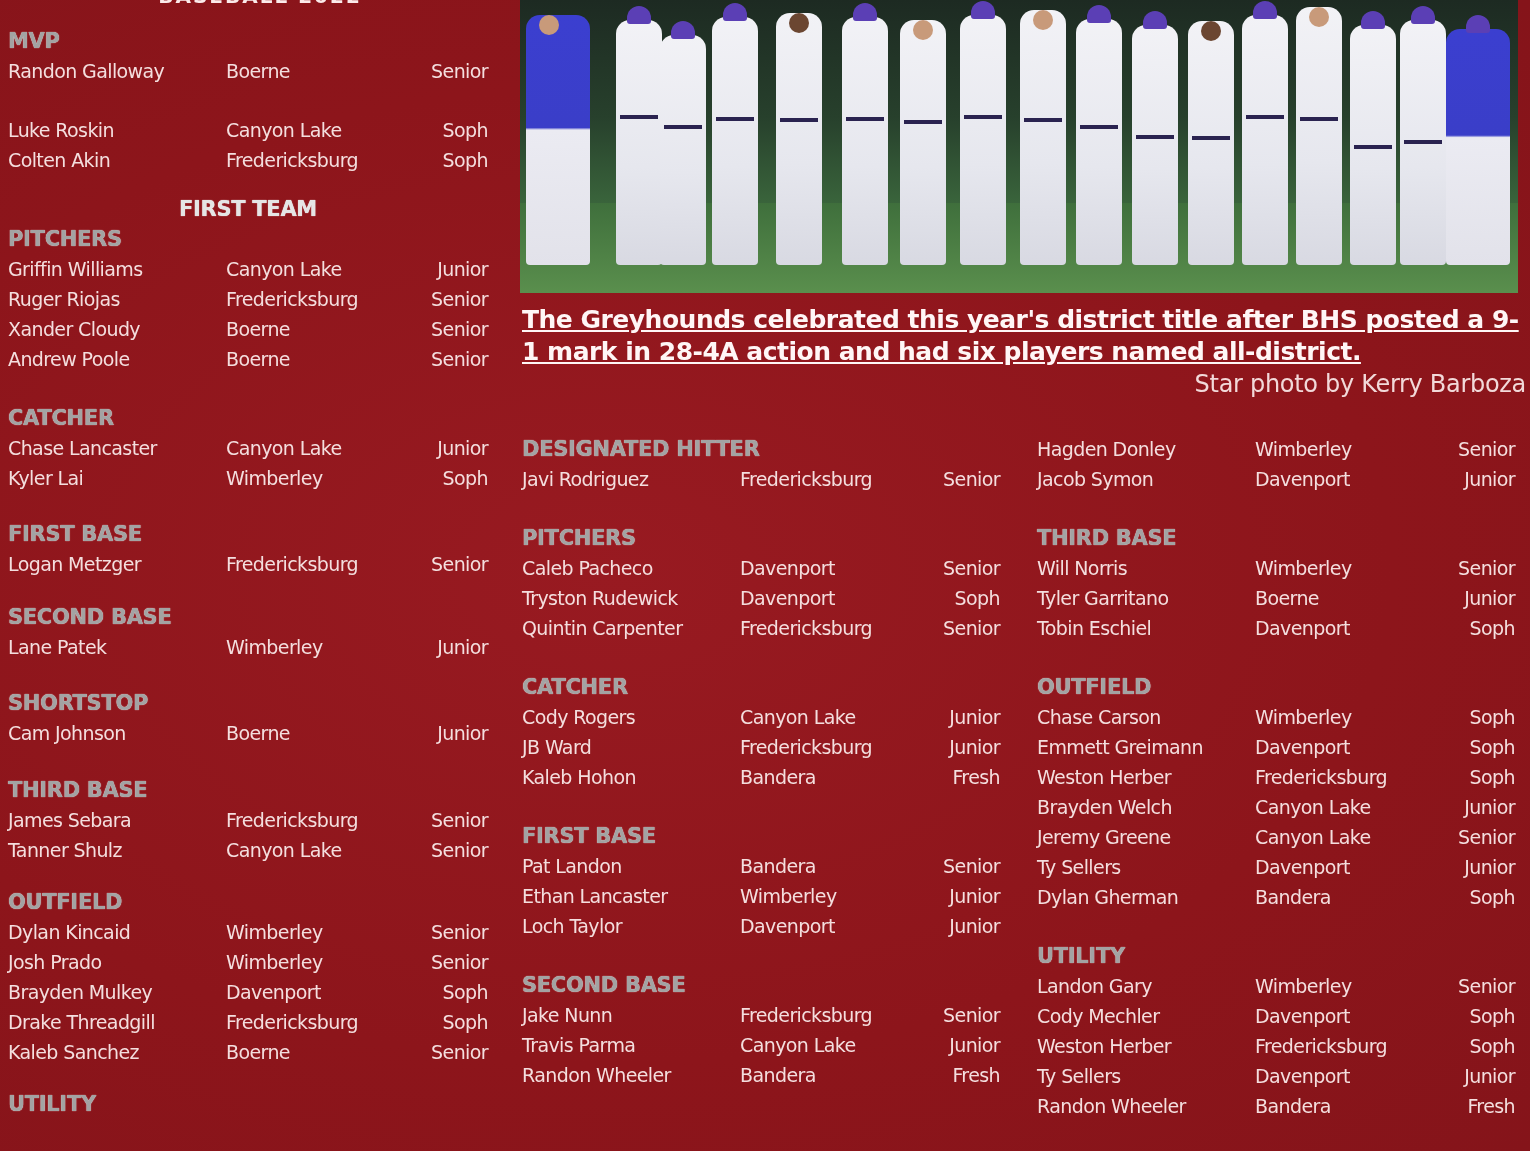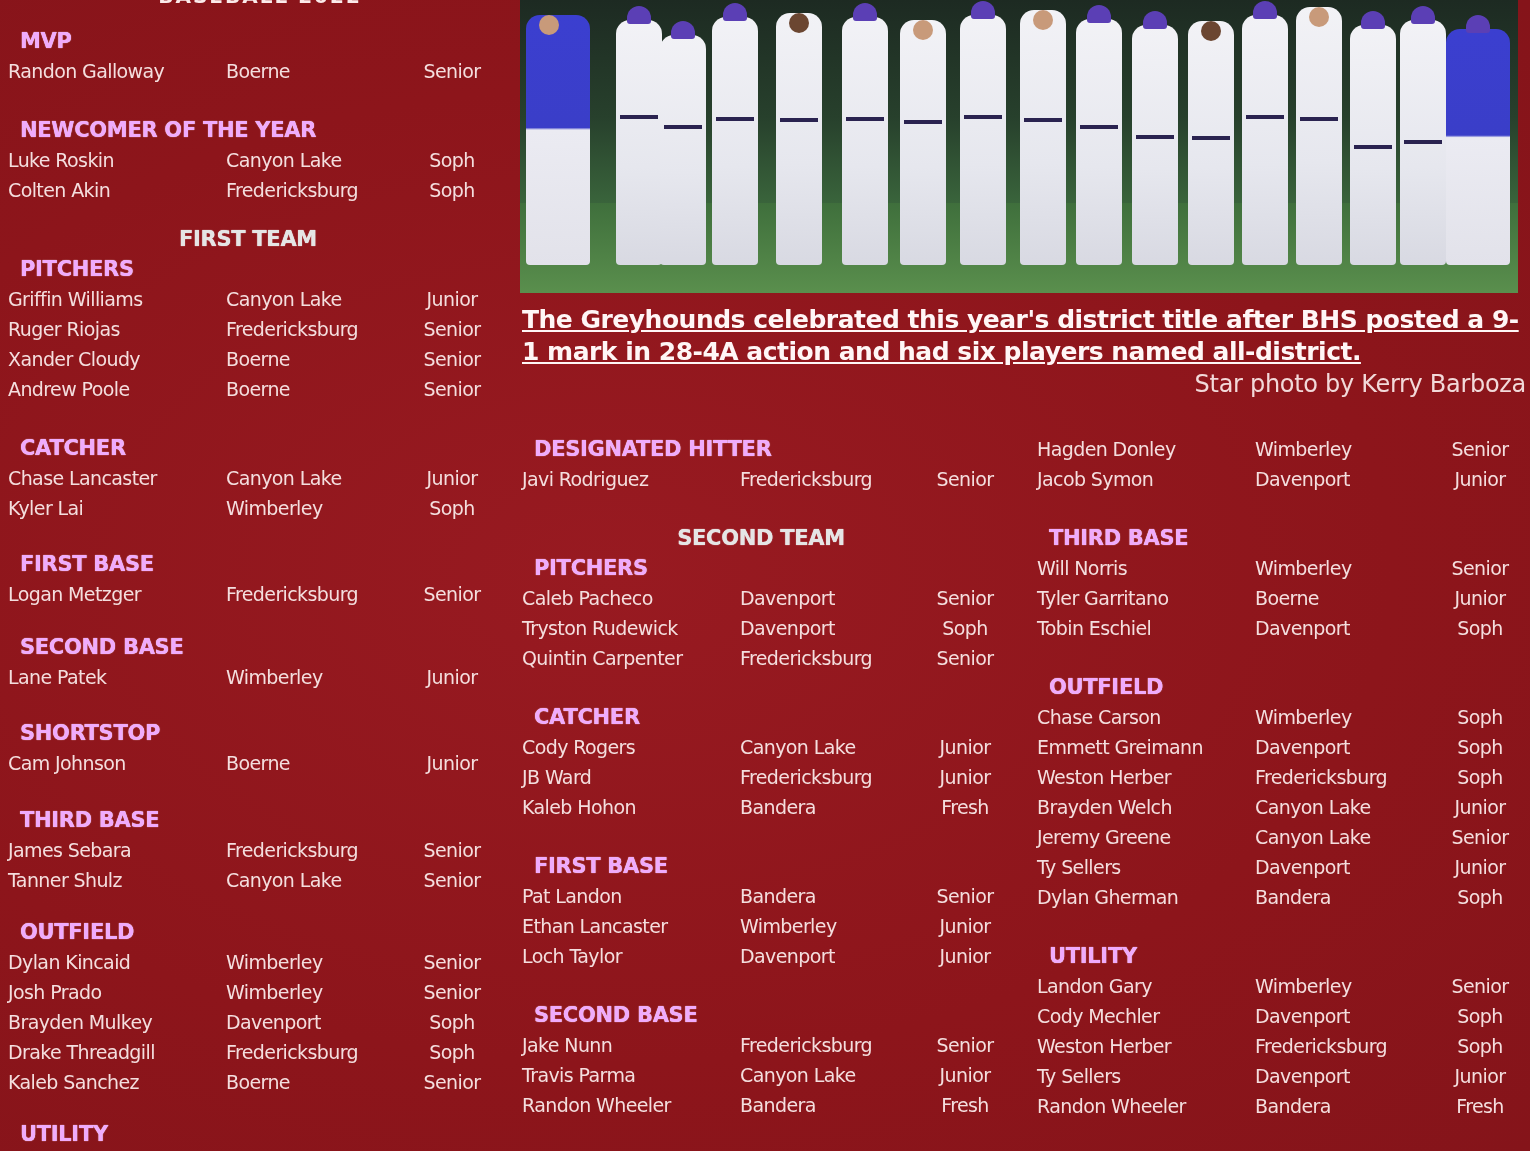--- a/index.html
+++ b/index.html
@@ -22,36 +22,35 @@
       color: #fbeaea; white-space: nowrap; text-align: center;
     }
     .col { position: absolute; }
     .col-left { left: 8px; top: 26px; width: 480px; }
     .col-mid { left: 522px; top: 434px; width: 478px; }
     .col-right { left: 1037px; top: 434px; width: 478px; }
 
     .section { margin-bottom: 0; }
     .section-head {
       font-weight: bold; font-size: 21px; letter-spacing: -0.3px;
-      color: #f0abfc; line-height: 30px; height: 30px;
+      color: #a3a3a3; line-height: 30px; height: 30px;
       text-shadow: 0 0 1px #fff;
-      margin-left: 12px;
     }
     .team-head {
       font-weight: bold; font-size: 21px; letter-spacing: -0.3px;
       color: #e5e5e5; line-height: 30px; height: 30px; text-align: center;
       text-shadow: 0 0 1px #fff;
     }
     .row {
       display: flex; font-size: 19px; line-height: 30px; height: 30px;
       letter-spacing: -0.6px; color: #f4dede;
     }
     .row .name { width: 218px; white-space: nowrap; }
     .row .school { width: 190px; white-space: nowrap; }
-    .row .year { flex: 1; text-align: center; white-space: nowrap; }
+    .row .year { flex: 1; text-align: right; white-space: nowrap; }
     .col-mid .row .name, .col-right .row .name { width: 218px; }
     .col-mid .row .school, .col-right .row .school { width: 190px; }
 
     .photo {
       position: absolute; left: 520px; top: 0; width: 998px; height: 293px;
       overflow: hidden;
       background: linear-gradient(180deg, #1d2a22 0%, #27402c 40%, #3d6b3e 75%, #4e8048 100%);
     }
     .photo .field {
       position: absolute; left: 0; right: 0; bottom: 0; height: 90px;
@@ -98,21 +97,20 @@
     <div class="section-head">MVP</div>
     <div class="row">
       <span class="name">Randon Galloway</span>
       <span class="school">Boerne</span>
       <span class="year">Senior</span>
     </div>
   </div>
 
   <div style="height:29px"></div>
   <div class="section">
-    <div class="section-head">NEWCOMER OF THE YEAR</div>
     <div class="row">
       <span class="name">Luke Roskin</span>
       <span class="school">Canyon Lake</span>
       <span class="year">Soph</span>
     </div>
     <div class="row">
       <span class="name">Colten Akin</span>
       <span class="school">Fredericksburg</span>
       <span class="year">Soph</span>
     </div>
@@ -318,21 +316,20 @@
   <div class="section">
     <div class="section-head">DESIGNATED HITTER</div>
     <div class="row">
       <span class="name">Javi Rodriguez</span>
       <span class="school">Fredericksburg</span>
       <span class="year">Senior</span>
     </div>
   </div>
 
   <div style="height:29px"></div>
-  <div class="team-head">SECOND TEAM</div>
 
   <div class="section">
     <div class="section-head">PITCHERS</div>
     <div class="row">
       <span class="name">Caleb Pacheco</span>
       <span class="school">Davenport</span>
       <span class="year">Senior</span>
     </div>
     <div class="row">
       <span class="name">Tryston Rudewick</span>

